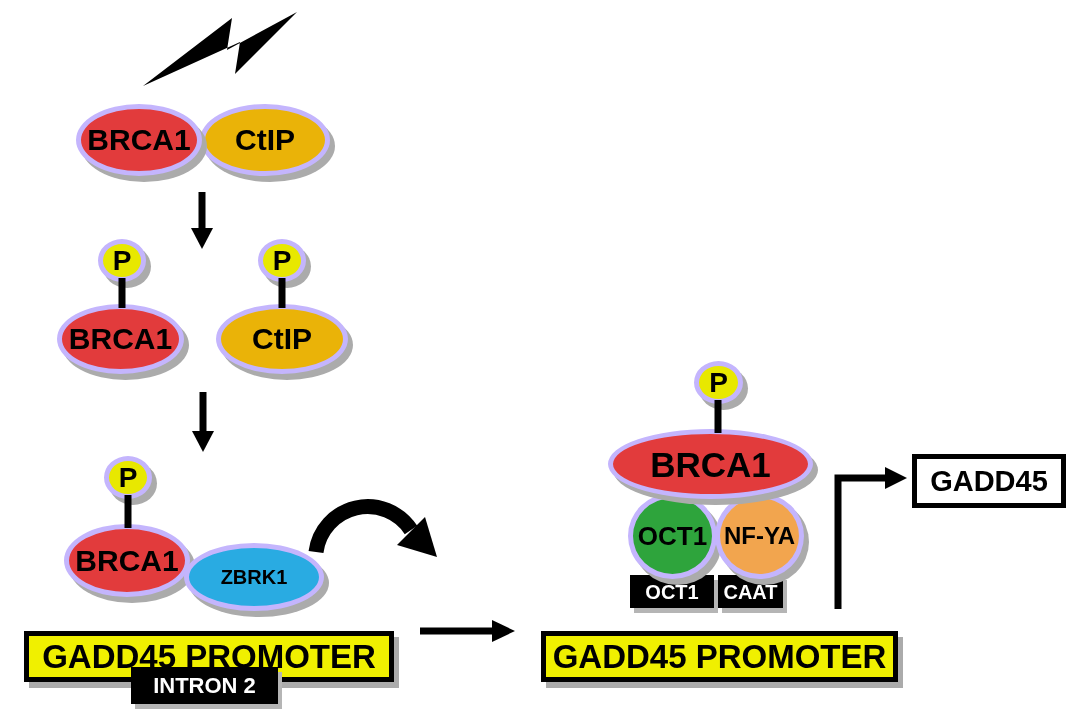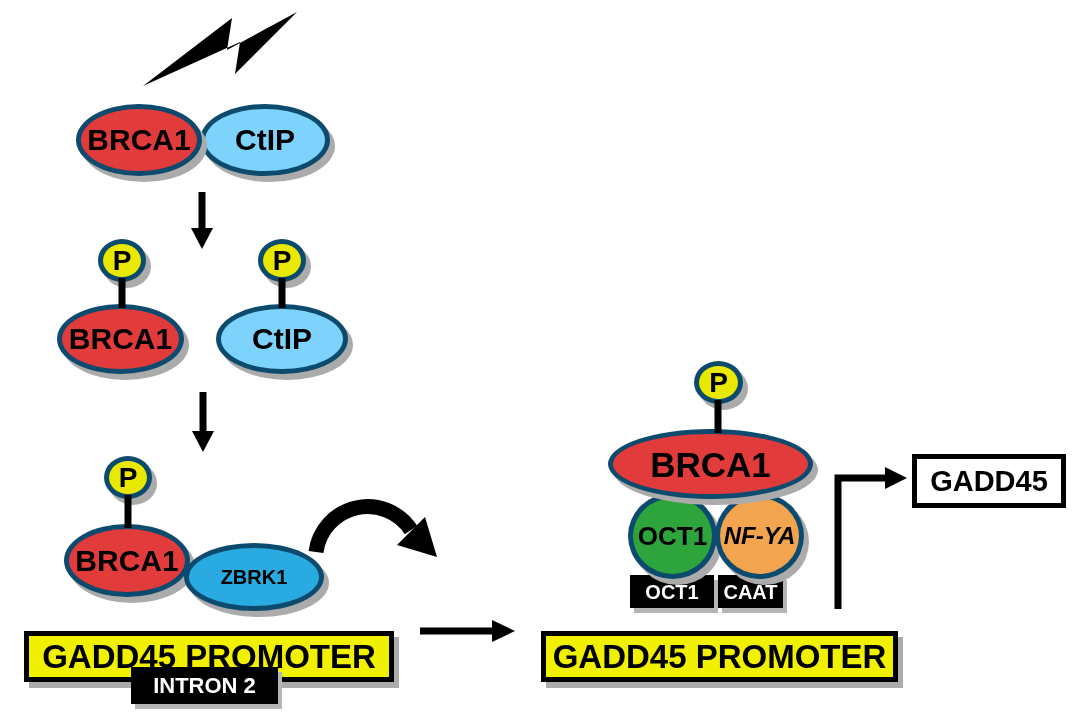--- a/index.html
+++ b/index.html
@@ -3,40 +3,40 @@
 <meta charset="utf-8">
 <style>
   html,body { margin:0; padding:0; background:#ffffff; }
   .canvas {
     position:relative; width:1080px; height:716px; background:#ffffff;
     font-family:"Liberation Sans", sans-serif; font-weight:bold; color:#000;
     overflow:hidden;
   }
   .abs { position:absolute; box-sizing:border-box; }
   .ellipse {
-    border:5px solid #0c4a6e; border-radius:50%;
+    border:5px solid #c4b5fd; border-radius:50%;
     display:flex; align-items:center; justify-content:center;
     box-shadow:5px 6px 0 #ababab; text-align:left; line-height:1;
   }
   .rectbox {
     border:5px solid #000;
     display:flex; align-items:center; justify-content:center;
     box-shadow:5px 6px 0 #ababab; text-align:center; line-height:1;
   }
   .sitebox {
     background:#000; color:#fff;
     display:flex; align-items:center; justify-content:center;
     box-shadow:4px 5px 0 #b5b5b5; text-align:center; line-height:1;
   }
   .fill-red      { background:#e23b3c; }
-  .fill-pink     { background:#7dd3fc; }
+  .fill-pink     { background:#eab308; }
   .fill-pyellow  { background:#e8e800; }
   .fill-blue     { background:#29abe2; }
   .fill-green    { background:#2ea43c; }
-  .fill-orange   { background:#f2a54e;font-style:italic; }
+  .fill-orange   { background:#f2a54e; }
   .fill-promoter { background:#f0f000;margin-top:23px; }
   .fill-white    { background:#ffffff; }
   .overlay { position:absolute; left:0; top:0; z-index:7; pointer-events:none; }
   .z2{z-index:2}.z3{z-index:3}.z4{z-index:4}.z5{z-index:5}.z6{z-index:6}
 </style>
 </head>
 <body>
 
 <div class="canvas">
 

